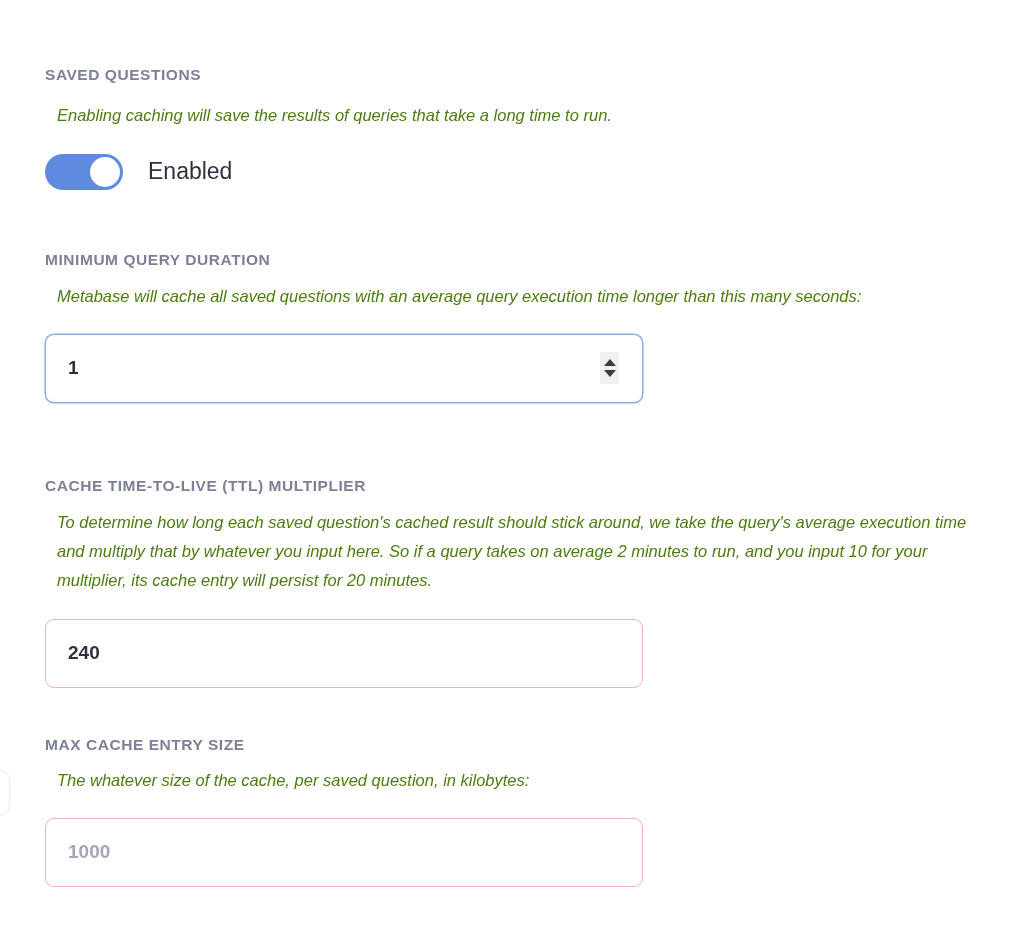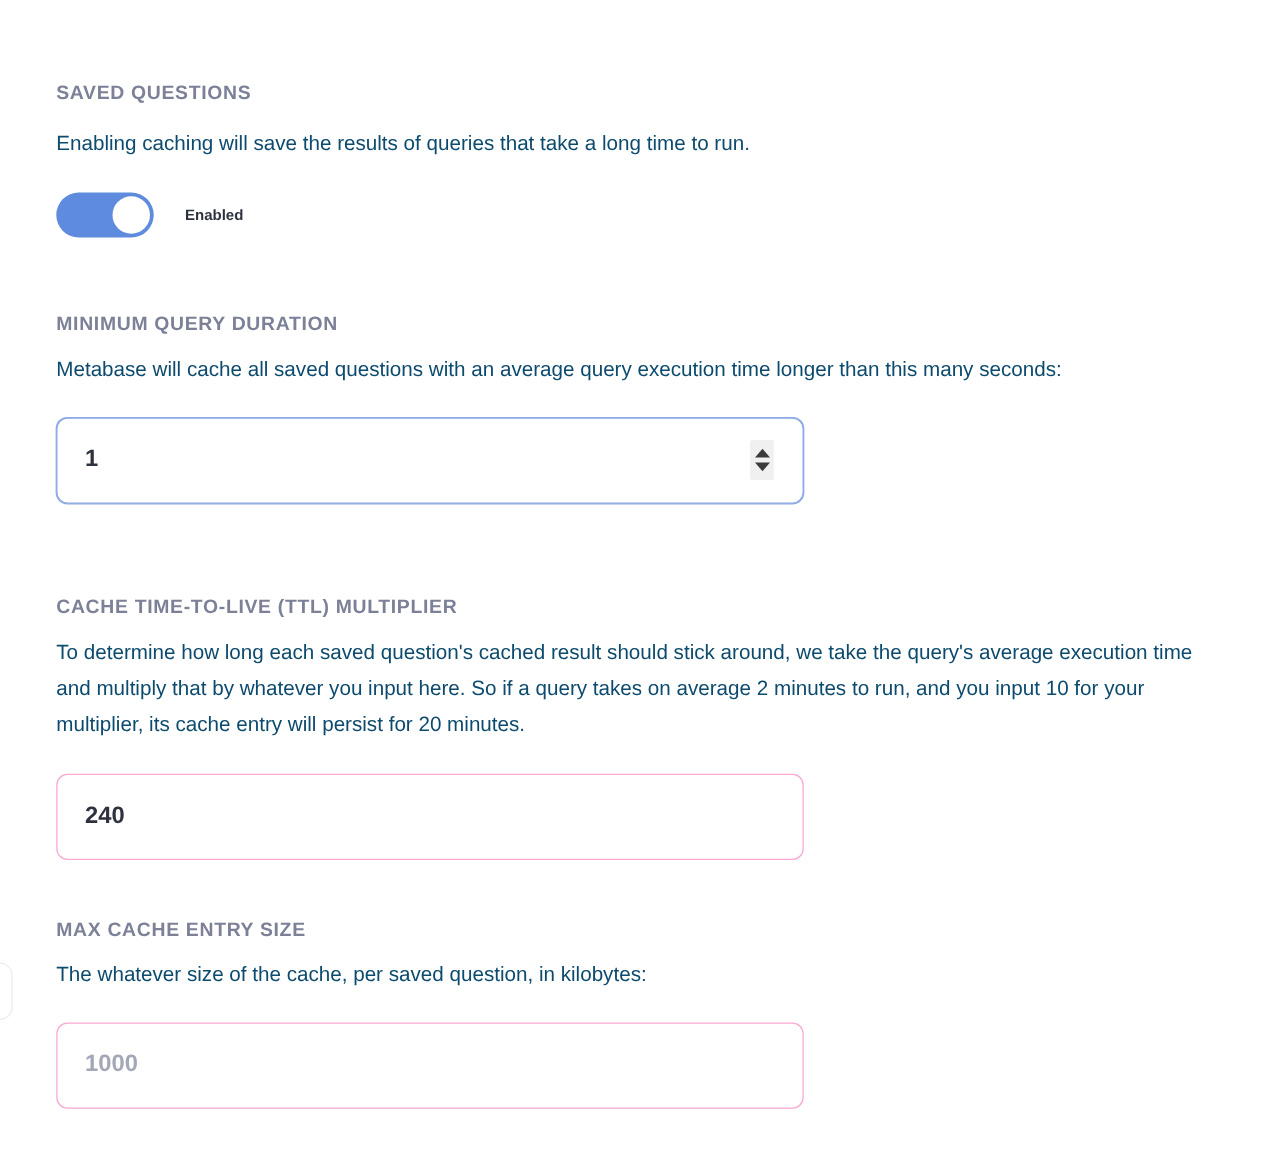--- a/index.html
+++ b/index.html
@@ -48,24 +48,25 @@
     letter-spacing: 0.55px;
     color: #7c8198;
     text-transform: uppercase;
     margin: 0;
     line-height: 1.2;
   }
 
   .section-desc {
     font-size: 16.5px;
     font-weight: 400;
-    color: #0c4a6e;
+    color: #4d7c0f;
     line-height: 1.78;
-    margin: 0;
+    margin: 12px;
     max-width: 920px;
+    font-style: italic;
   }
 
   
   #sec-saved-questions {
     position: absolute;
     top: 66px;
     left: 0;
     width: 1024px;
   }
   #sec-saved-questions .section-desc {
@@ -93,22 +94,22 @@
     position: absolute;
     top: 3px;
     left: 45px;
     width: 30px;
     height: 30px;
     border-radius: 50%;
     background: #ffffff;
   }
   .toggle-label {
     margin-left: 25px;
-    font-size: 12px;
-    font-weight: 700;
+    font-size: 23px;
+    font-weight: 400;
     color: #2e323f;
     line-height: 1;
   }
 
   
   #sec-min-duration {
     position: absolute;
     top: 251px;
     left: 0;
     width: 1024px;

